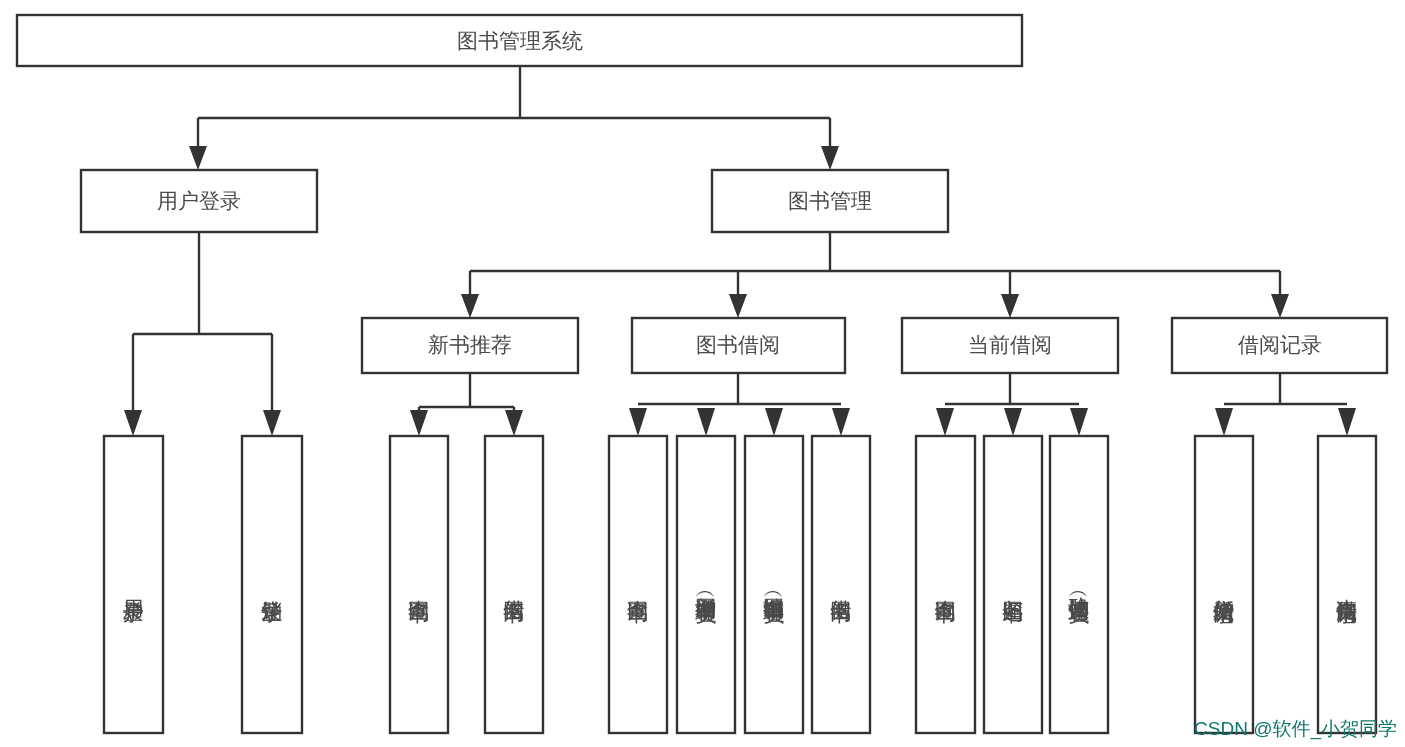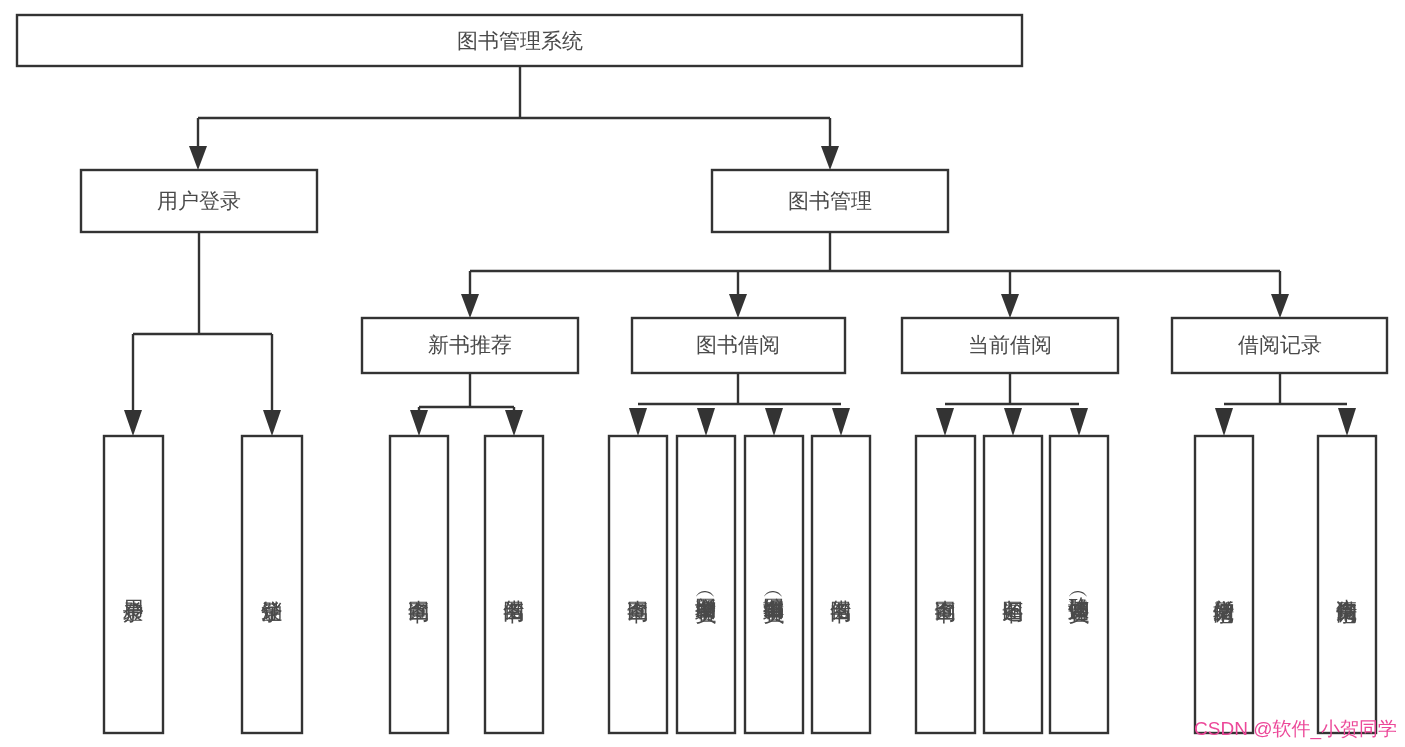--- a/index.html
+++ b/index.html
@@ -63,21 +63,21 @@
     justify-content: center;
     pointer-events: none;
     user-select: none;
   }
   .watermark {
     position: absolute;
     right: 8px;
     bottom: 4px;
     font-family: "Liberation Sans", "DejaVu Sans", sans-serif;
     font-size: 19px;
-    color: #ec4899;
+    color: #0f766e;
     white-space: nowrap;
     user-select: none;
   }
 </style>
 </head>
 <body>
 
 <div id="diagram-root">
 
   <svg class="diagram-canvas" viewBox="0 0 1405 747">

